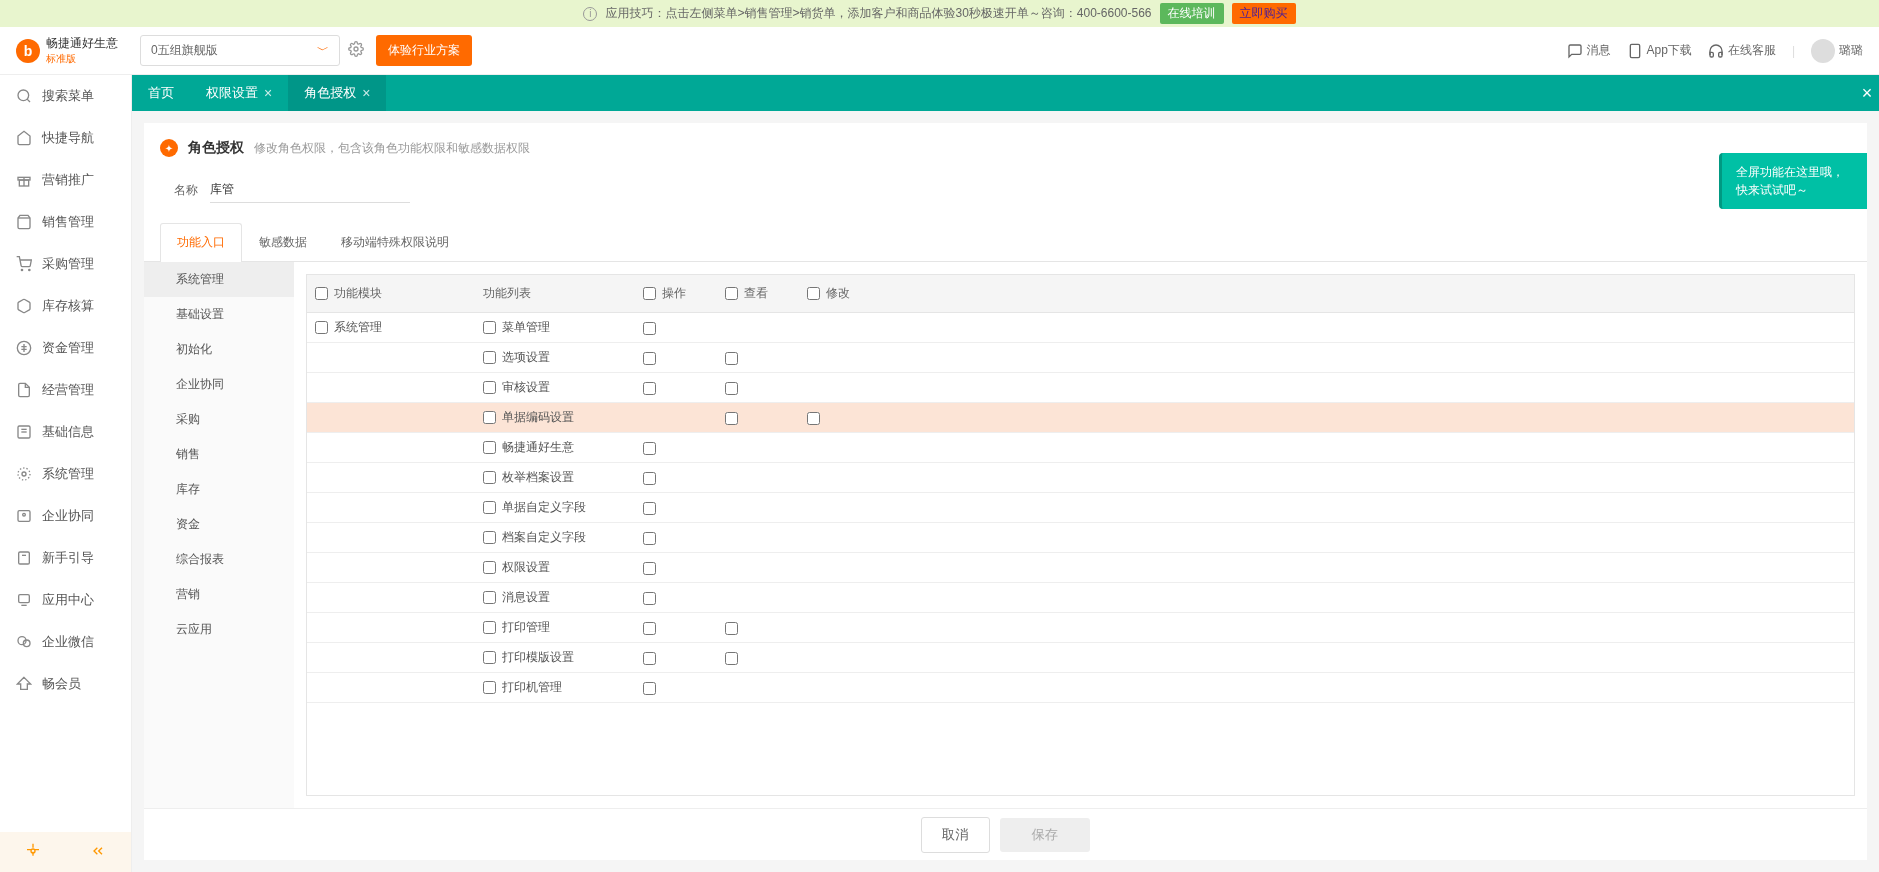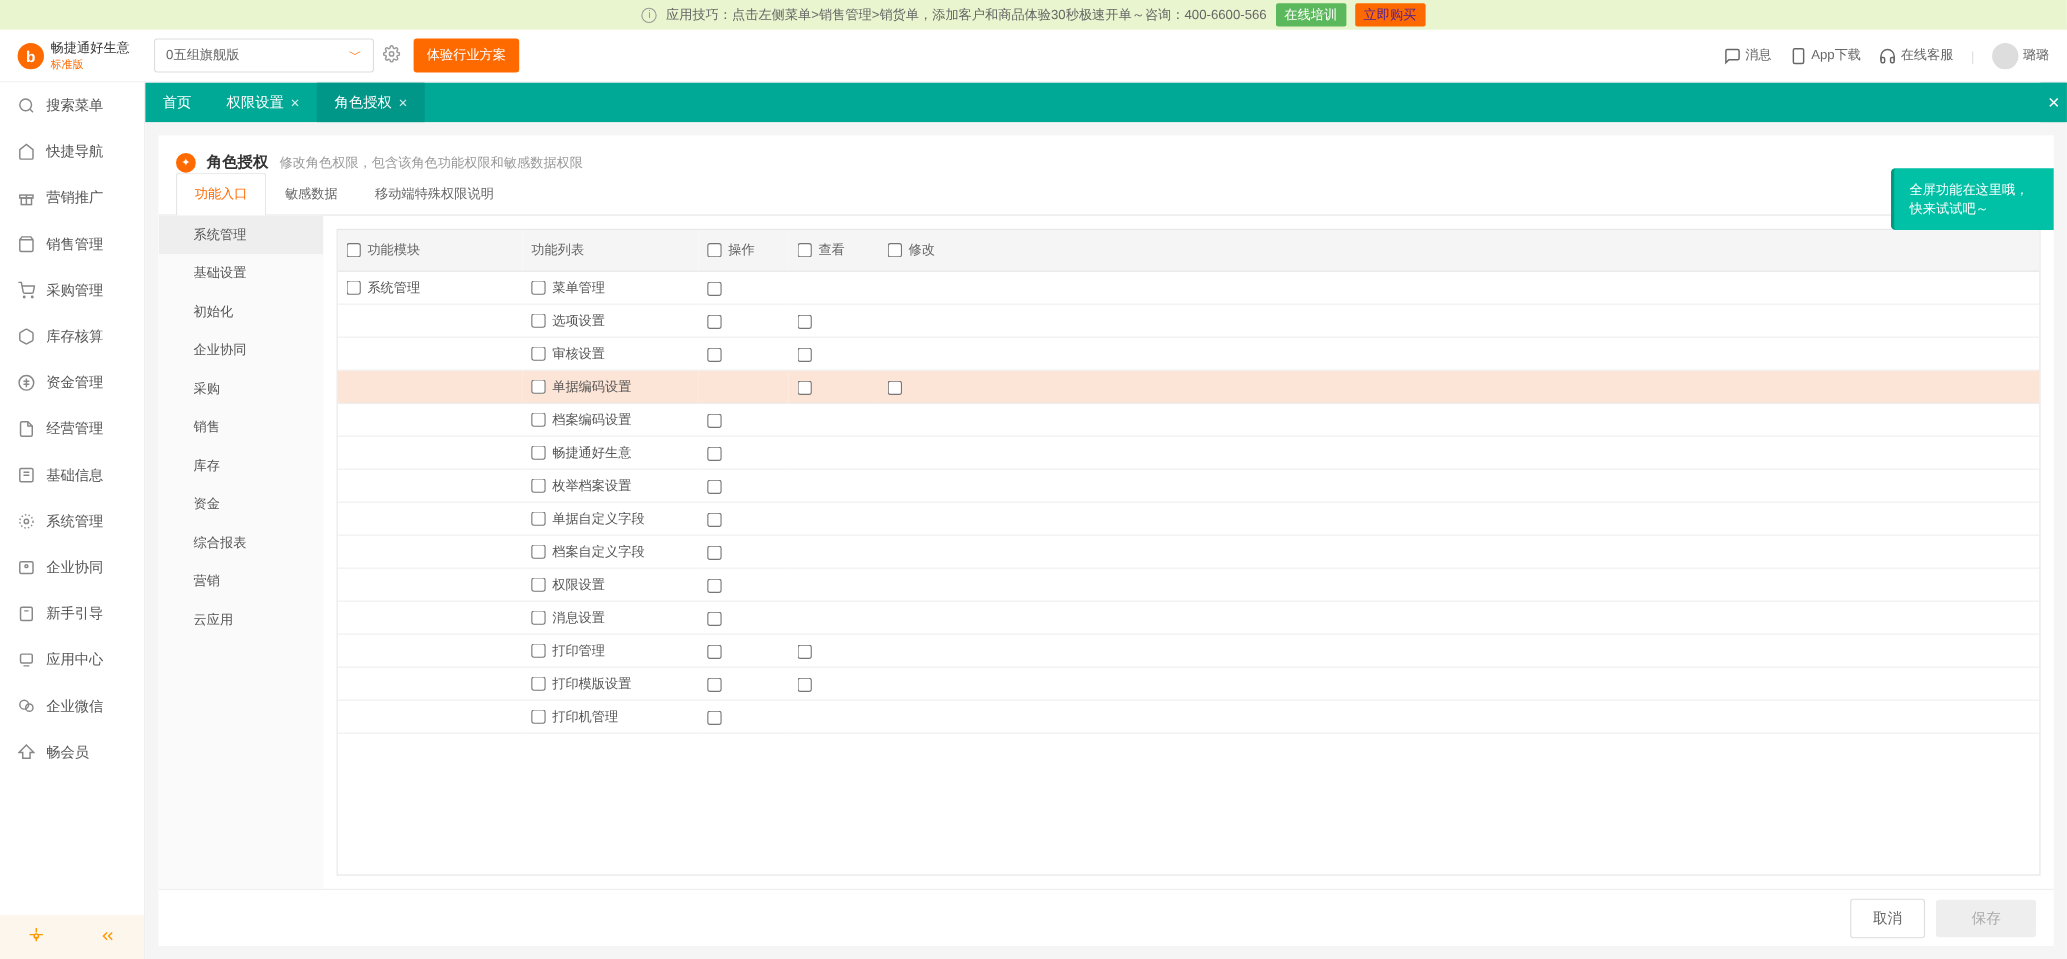--- a/index.html
+++ b/index.html
@@ -68,21 +68,21 @@
     .ptable th { background: #f5f5f5; text-align: left; padding: 10px 8px; font-weight: normal; color: #666; border-bottom: 1px solid #e5e5e5; font-size: 12px; }
     .ptable td { padding: 6px 8px; border-bottom: 1px solid #eee; font-size: 12px; color: #555; }
     .ptable tr.highlight td { background: #fce4d6; }
     .ptable input[type=checkbox] { margin-right: 6px; vertical-align: middle; }
     .col-module { width: 168px; }
     .col-func { width: 160px; }
     .col-op { width: 82px; }
     .col-view { width: 82px; }
     .col-edit { }
     
-    .footer-bar { height: 52px; border-top: 1px solid #eee; display: flex; align-items: center; justify-content: flex-end; padding: 0 16px; gap: 10px; }
+    .footer-bar { height: 52px; border-top: 1px solid #eee; display: flex; align-items: center; justify-content: center; padding: 0 16px; gap: 10px; }
     .btn-cancel { border: 1px solid #ddd; background: #fff; padding: 8px 20px; border-radius: 3px; cursor: pointer; color: #666; }
     .btn-save { border: none; background: #eee; padding: 8px 32px; border-radius: 3px; cursor: pointer; color: #aaa; }
     
     .svg-icon { width: 16px; height: 16px; }
   </style>
 </head>
 <body>
 
 <div class="top-banner">
   <span class="info-icon">i</span>
@@ -311,20 +311,24 @@
 
     <div class="content">
       <div class="page-header">
         <div class="page-icon">✦</div>
         <span class="page-title">角色授权</span>
         <span class="page-desc">修改角色权限，包含该角色功能权限和敏感数据权限</span>
       </div>
 
       <div class="tooltip-box">全屏功能在这里哦，快来试试吧～</div>
 
+      <div class="name-row">
+        <span class="name-label">名称</span>
+        <span class="name-value">库管</span>
+      </div>
 
       <div class="sub-tabs" id="sub-tabs">
           <div class="sub-tab active">功能入口</div>
           <div class="sub-tab">敏感数据</div>
           <div class="sub-tab">移动端特殊权限说明</div>
         </div>
 
       <div class="perm-content">
         <div class="category-list" id="category-list">
             <div class="category-item active">系统管理</div>
@@ -376,27 +380,20 @@
                   </tr>
                   <tr class="highlight">
                     <td></td>
                     <td><input type="checkbox" style=""><span>单据编码设置</span></td>
                     <td></td>
                     <td><input type="checkbox" style=""></td>
                     <td><input type="checkbox" style=""></td>
                   </tr>
                   <tr>
                     <td></td>
-                    <td><input type="checkbox" style=""><span>档案编码设置</span></td>
-                    <td><input type="checkbox" style=""></td>
-                    <td></td>
-                    <td></td>
-                  </tr>
-                  <tr>
-                    <td></td>
                     <td><input type="checkbox" style=""><span>畅捷通好生意</span></td>
                     <td><input type="checkbox" style=""></td>
                     <td></td>
                     <td></td>
                   </tr>
                   <tr>
                     <td></td>
                     <td><input type="checkbox" style=""><span>枚举档案设置</span></td>
                     <td><input type="checkbox" style=""></td>
                     <td></td>

